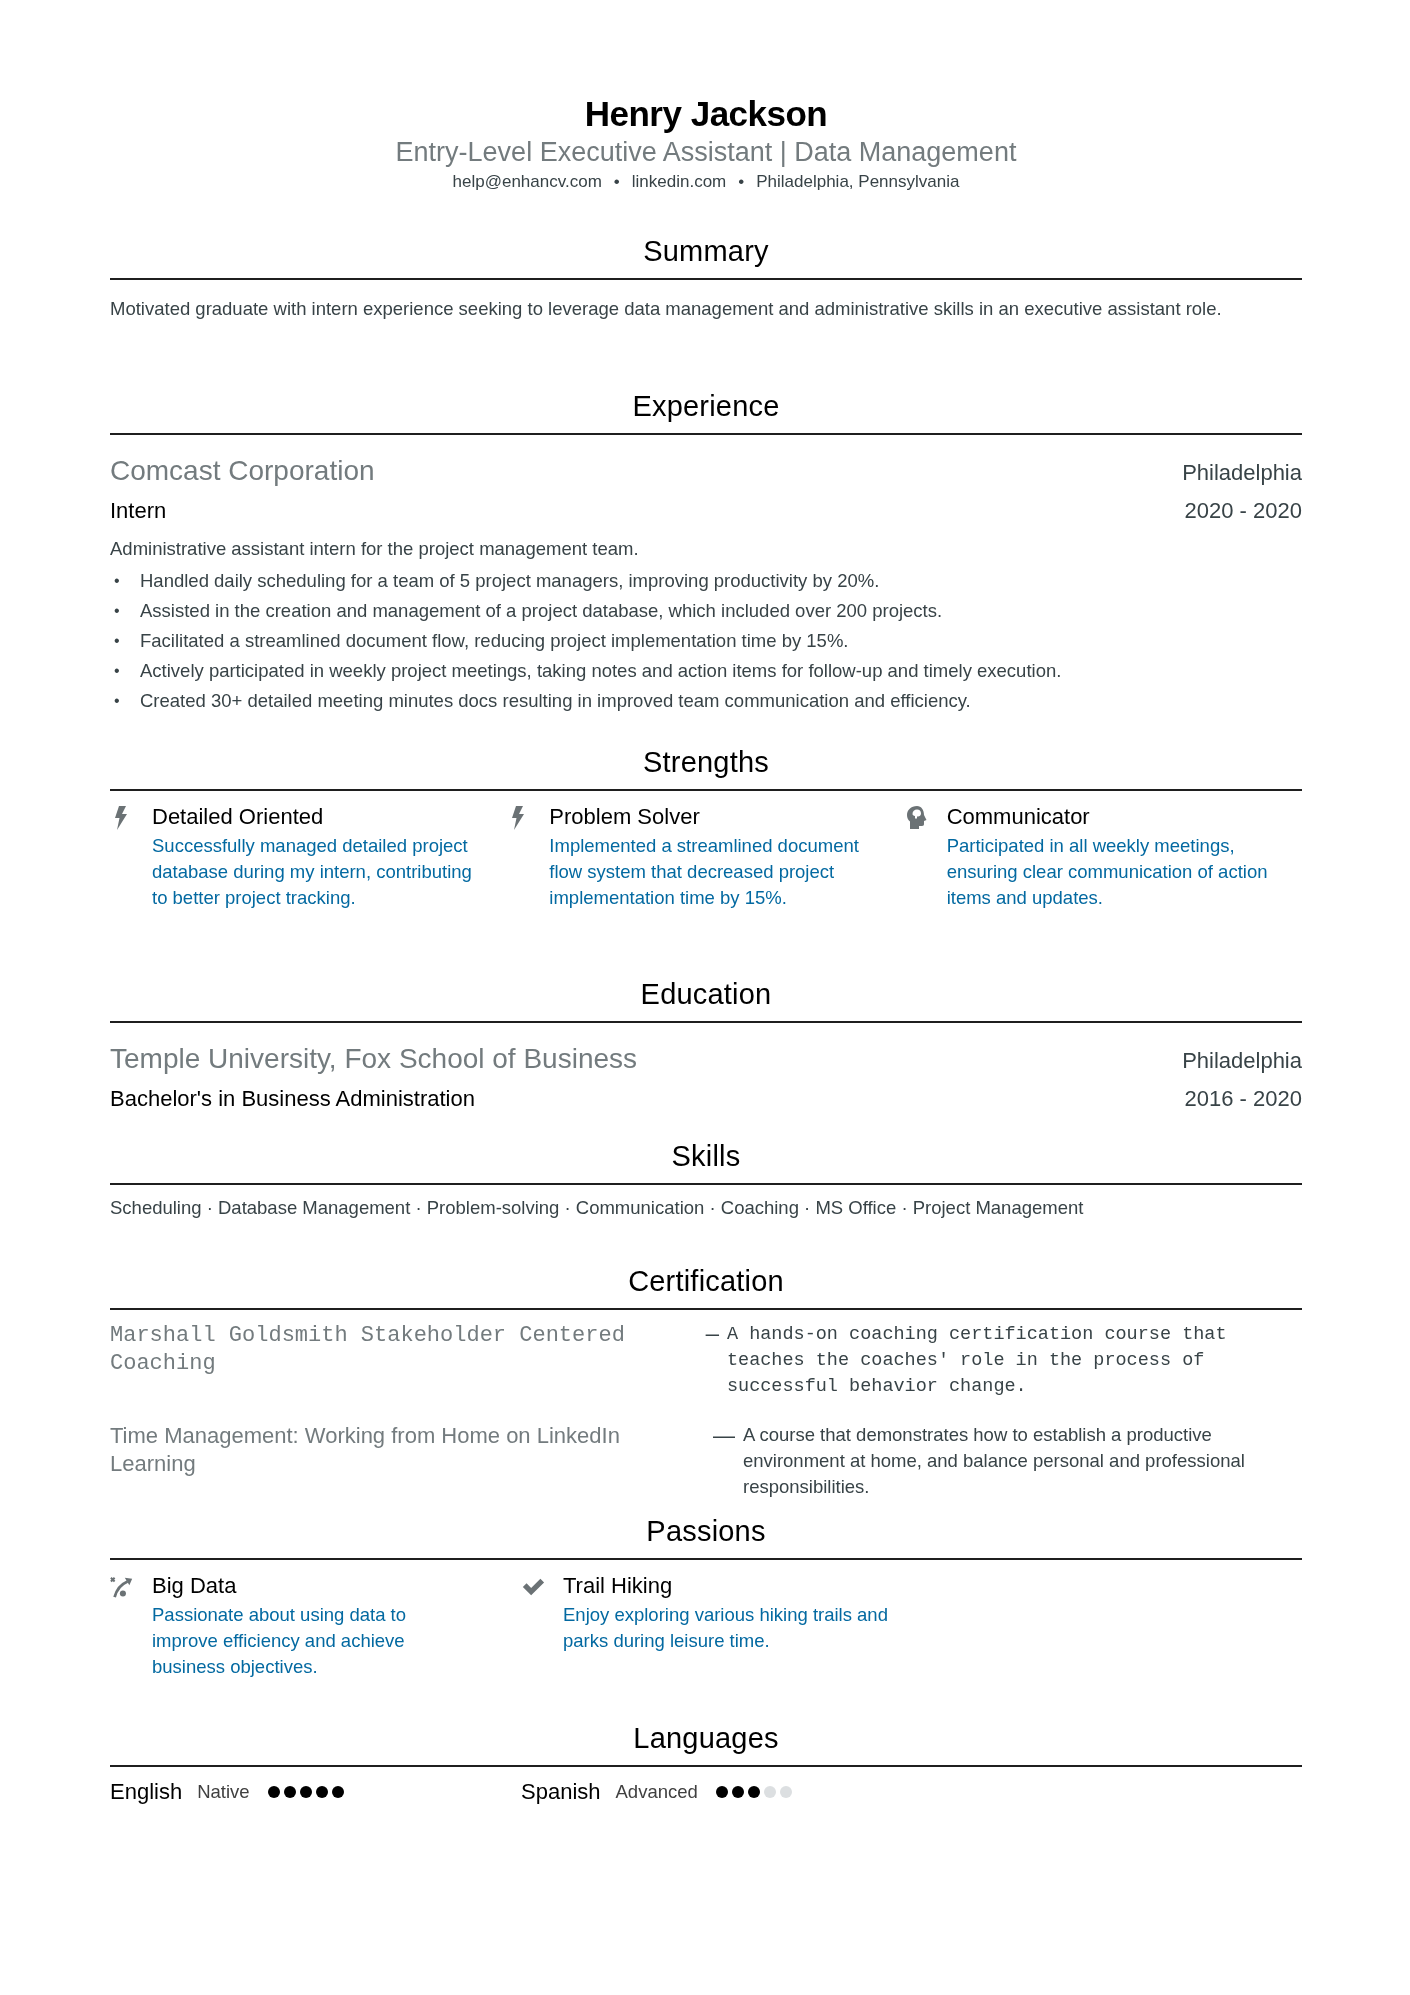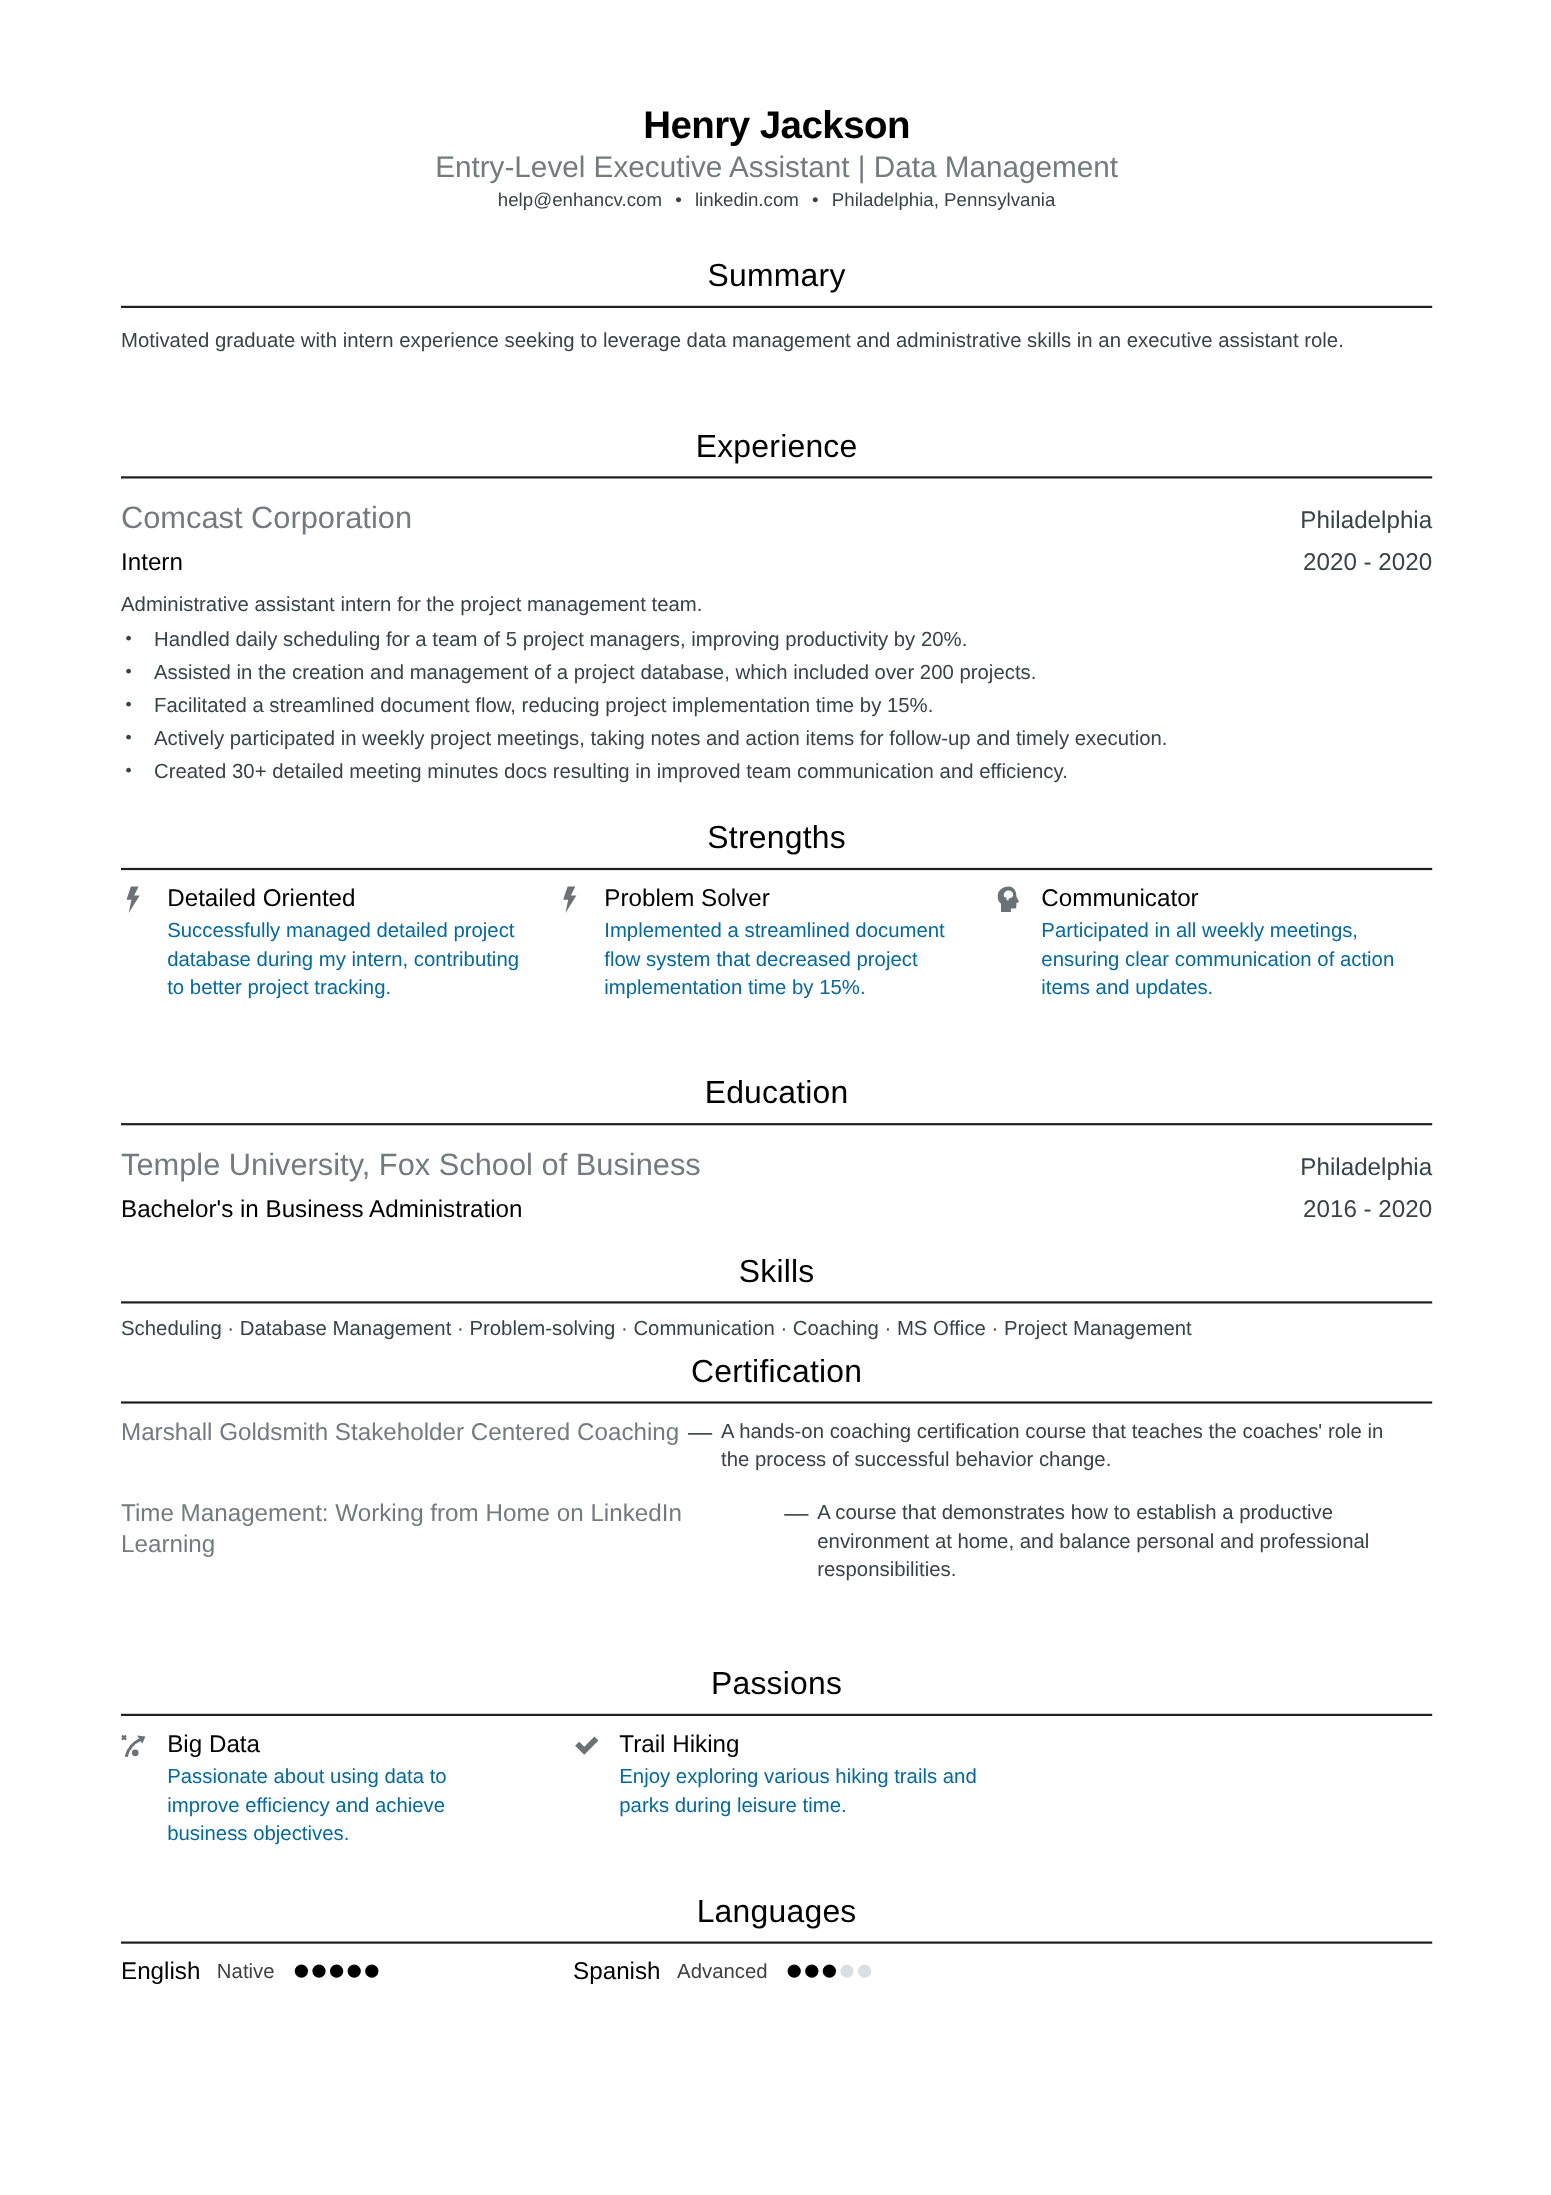--- a/index.html
+++ b/index.html
@@ -157,24 +157,24 @@
       </div>
     </div>
   </div>
 
   <div class="section" style="top:1137px;">
     <div class="sec-title">Skills</div>
     <div class="sec-rule"></div>
     <div class="skills-line">Scheduling · Database Management · Problem-solving · Communication · Coaching · MS Office · Project Management</div>
   </div>
 
-  <div class="section" style="top:1228px;">
+  <div class="section" style="top:1262px;">
     <div class="sec-title">Certification</div>
     <div class="sec-rule"></div>
-    <div class="cert" style="margin-top:12px;">
+    <div class="cert" style="margin-top:12px;font-family:Liberation Mono, monospace;">
       <span class="ct">Marshall Goldsmith Stakeholder Centered Coaching</span>
       <span class="dash">—</span>
       <span class="cd" style="width:620px;">A hands-on coaching certification course that teaches the coaches' role in the process of successful behavior change.</span>
     </div>
     <div class="cert" style="margin-top:22px;">
       <span class="ct" style="width:600px;">Time Management: Working from Home on LinkedIn Learning</span>
       <span class="dash" style="padding-left:4px;">—</span>
       <span class="cd" style="width:560px;">A course that demonstrates how to establish a productive environment at home, and balance personal and professional responsibilities.</span>
     </div>
   </div>

